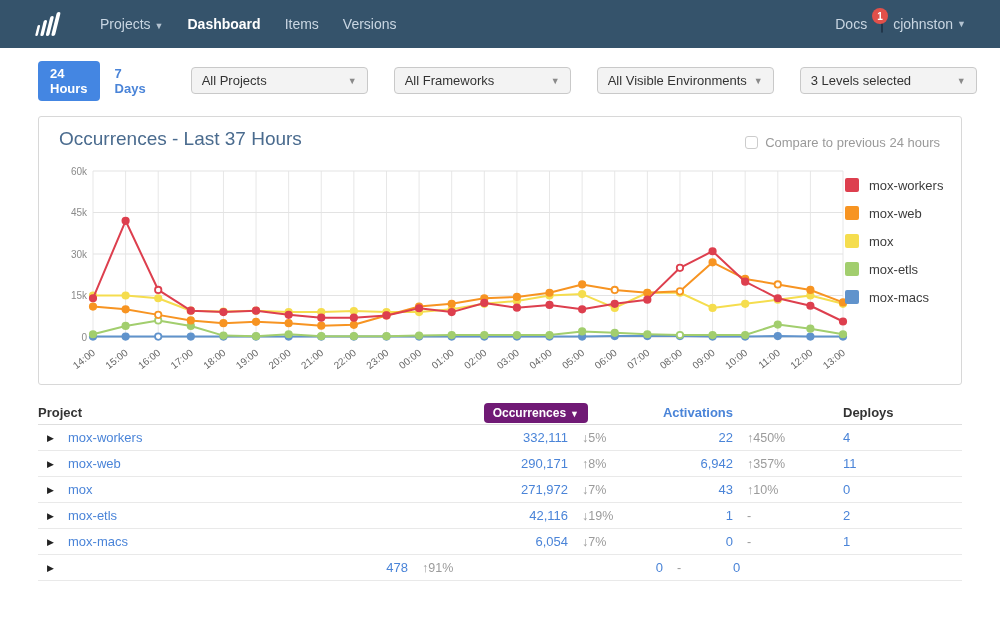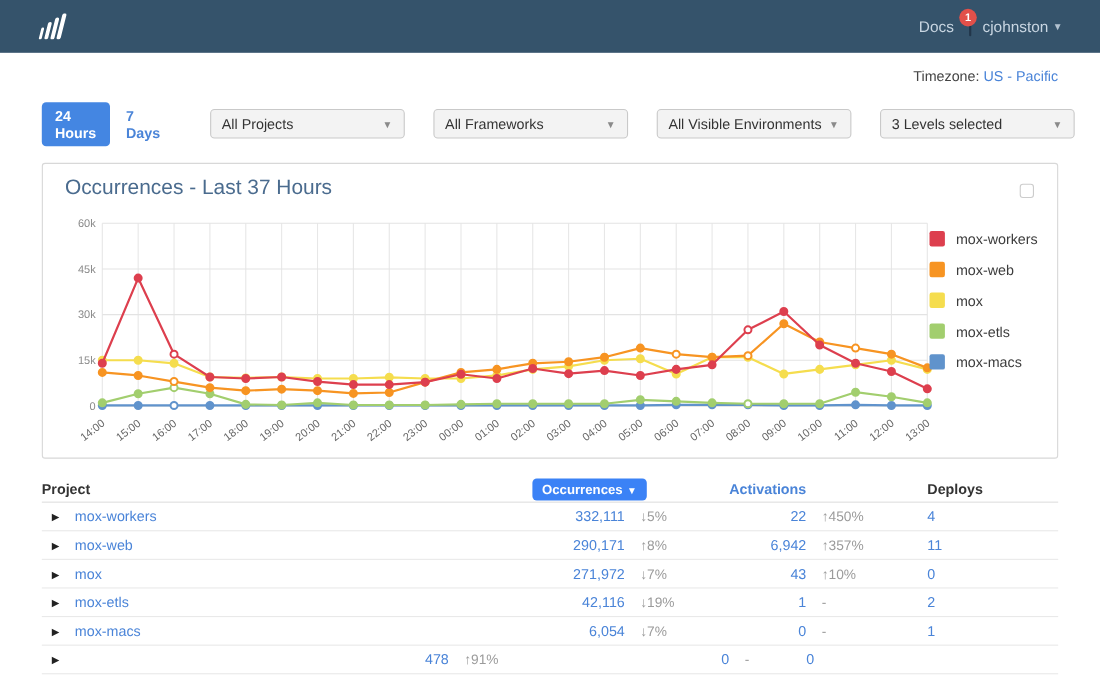--- a/index.html
+++ b/index.html
@@ -53,21 +53,21 @@
   .legend-item { display:flex; align-items:center; gap:10px; height:28px;
     font-size:13px; color:#3c3c3c; cursor:pointer; }
   .swatch { width:14px; height:14px; border-radius:2px; }
 
   
   .table { margin-top:16px; }
   .trow { display:grid; grid-template-columns:30px 340px 160px 95px 70px 110px 1fr;
     align-items:center; height:26px; border-bottom:1px solid #e9e9e9; font-size:13px; }
   .thead { height:24px; border-bottom:1px solid #dedede; }
   .h-project { grid-column:1/3; font-weight:bold; color:#333; }
-  .h-occ { grid-column:3/4; justify-self:end; margin-right:-20px; background:#3b82f6;
+  .h-occ { grid-column:3/4; justify-self:end; margin-right:-20px; background:#701a75;
     color:#fff; font-weight:bold; font-size:12px; border-radius:4px; padding:3px 9px;
     cursor:pointer; white-space:nowrap; }
   .h-occ .sort-caret { font-size:9px; margin-left:4px; }
   .h-act { grid-column:5/6; justify-self:end; color:#4a84d8; font-weight:bold; cursor:pointer; }
   .h-dep { grid-column:7/8; font-weight:bold; color:#333; }
   .c-arrow { padding-left:9px; color:#222; font-size:9px; cursor:pointer; }
   .c-proj a { color:#4a84d8; text-decoration:none; cursor:pointer; }
   .c-occ { text-align:right; color:#4a84d8; cursor:pointer; }
   .c-delta { padding-left:14px; color:#9b9b9b; font-size:12.5px; }
   .c-act { text-align:right; color:#4a84d8; cursor:pointer; }
@@ -81,40 +81,42 @@
     <span class="logo">
       <svg width="30" height="24" viewBox="0 0 30 24">
         <g transform="skewX(-14) translate(7,0)" fill="#ffffff">
           <rect x="0" y="13" width="2.6" height="11" rx="1.3"></rect>
           <rect x="5" y="8" width="3.4" height="16" rx="1.6"></rect>
           <rect x="10.5" y="4" width="3.6" height="20" rx="1.7"></rect>
           <rect x="16" y="0" width="3.8" height="24" rx="1.8"></rect>
         </g>
       </svg>
     </span>
+    <div id="nav-items" style="display: flex;">
+        <span class="nav-item"><span>Projects</span><span class="caret">▼</span></span>
+        <span class="nav-item active"><span>Dashboard</span></span>
+        <span class="nav-item"><span>Items</span></span>
+        <span class="nav-item"><span>Versions</span></span>
+      </div>
   </div>
   <div class="nav-right">
     <span class="docs">Docs</span>
     <span class="avatar-wrap">
       <span class="avatar"></span>
       <span class="badge">1</span>
     </span>
     <span class="username">
       <span>cjohnston</span>
       <span class="caret">▼</span>
     </span>
   </div>
 </div>
 
 <div class="content">
 
-  <div class="tz-row">
-    <span>Timezone:</span>
-    <span class="tz-value">US - Pacific</span>
-  </div>
 
   <div class="filter-row">
     <span class="pill">24 Hours</span>
     <span class="range-alt">7 Days</span>
     <div id="dropdowns" style="display:flex;">
         <div class="dropdown">
           <span>All Projects</span>
           <span class="dd-caret">▼</span>
         </div>
         <div class="dropdown">
@@ -129,20 +131,21 @@
           <span>3 Levels selected</span>
           <span class="dd-caret">▼</span>
         </div>
       </div>
   </div>
 
   <div class="panel">
     <div class="panel-title">Occurrences - Last 37 Hours</div>
     <label class="compare">
       <span class="checkbox"></span>
+      <span>Compare to previous 24 hours</span>
     </label>
     <svg id="chart" class="chart-svg" width="800" height="218">
         <g>
           <line x1="38" x2="38" y1="10" y2="176" stroke="#e7e7e7" stroke-width="1"></line>
           <line x1="70.6086956521739" x2="70.6086956521739" y1="10" y2="176" stroke="#e7e7e7" stroke-width="1"></line>
           <line x1="103.21739130434783" x2="103.21739130434783" y1="10" y2="176" stroke="#e7e7e7" stroke-width="1"></line>
           <line x1="135.82608695652175" x2="135.82608695652175" y1="10" y2="176" stroke="#e7e7e7" stroke-width="1"></line>
           <line x1="168.43478260869566" x2="168.43478260869566" y1="10" y2="176" stroke="#e7e7e7" stroke-width="1"></line>
           <line x1="201.04347826086956" x2="201.04347826086956" y1="10" y2="176" stroke="#e7e7e7" stroke-width="1"></line>
           <line x1="233.6521739130435" x2="233.6521739130435" y1="10" y2="176" stroke="#e7e7e7" stroke-width="1"></line>

